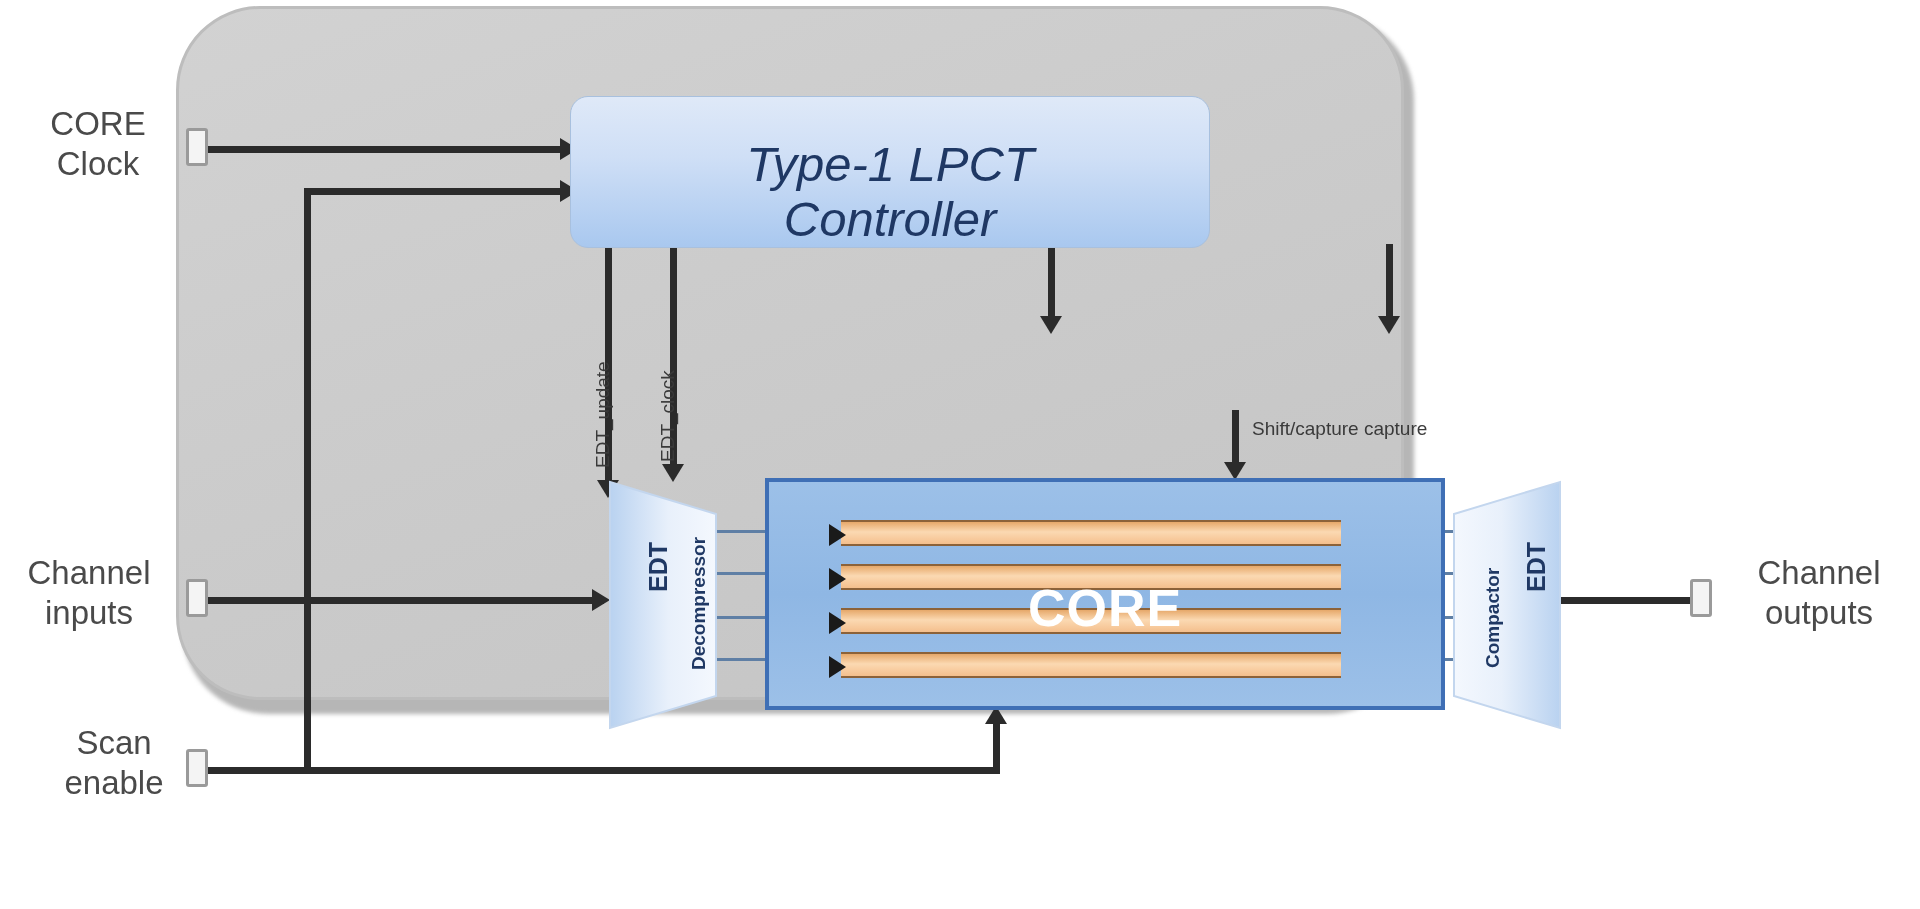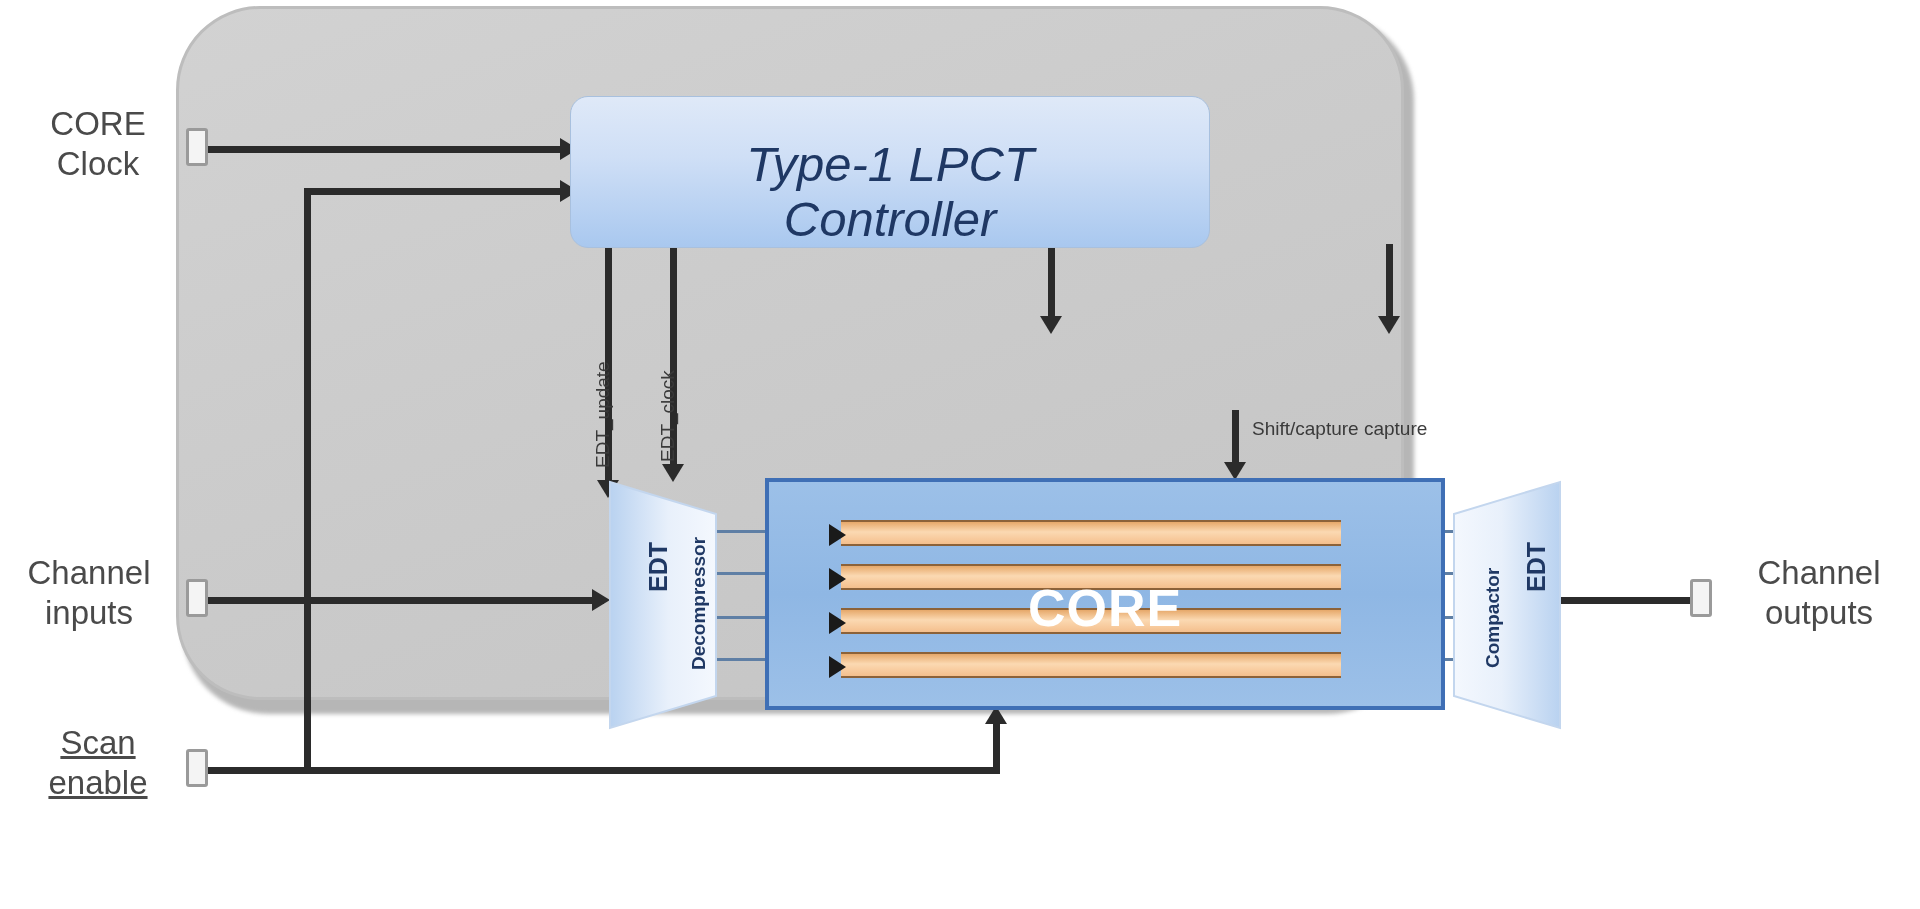--- a/index.html
+++ b/index.html
@@ -321,20 +321,20 @@
 
   <div class="port" style="left:186px; top:128px;"></div>
   <div class="ext-label" style="left:18px; top:104px; width:160px;">CORE
 Clock</div>
 
   <div class="port" style="left:186px; top:579px;"></div>
   <div class="ext-label" style="left:0px; top:553px; width:178px;">Channel
 inputs</div>
 
   <div class="port" style="left:186px; top:749px;"></div>
-  <div class="ext-label" style="left:18px; top:723px; width:160px;text-decoration:underline;">Scan
+  <div class="ext-label" style="left:34px; top:723px; width:160px;">Scan
 enable</div>
 
   <div class="port" style="left:1690px; top:579px;"></div>
   <div class="ext-label" style="left:1724px; top:553px; width:190px;">Channel
 outputs</div>
 
 </div>
 
 </body></html>

